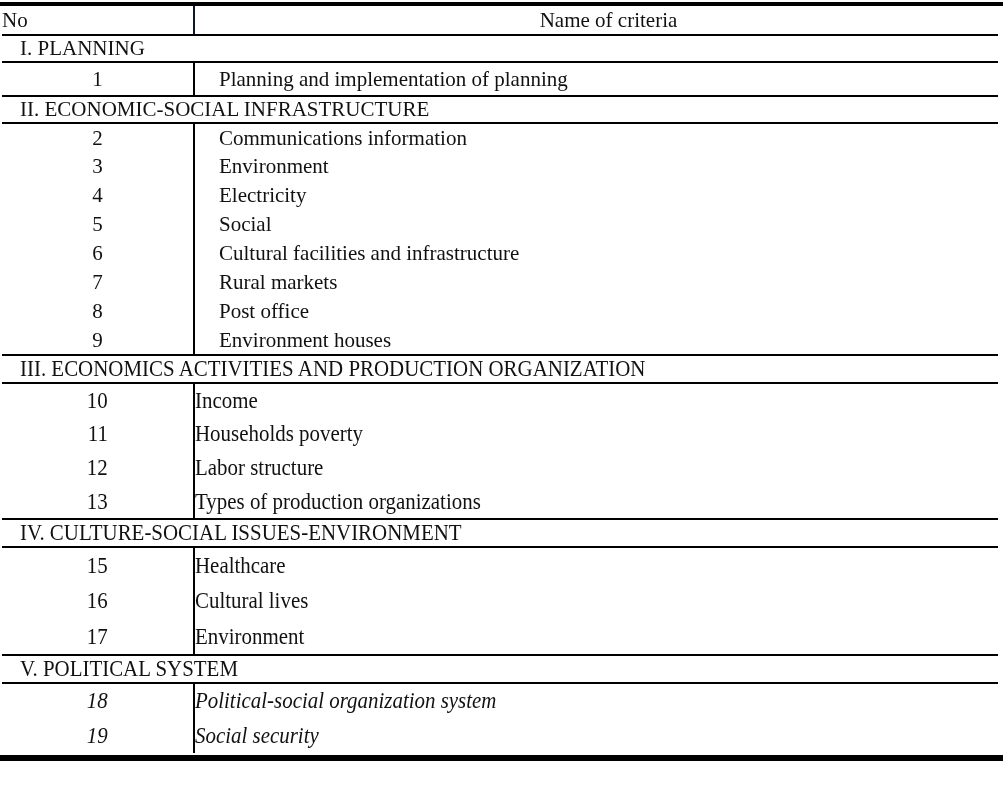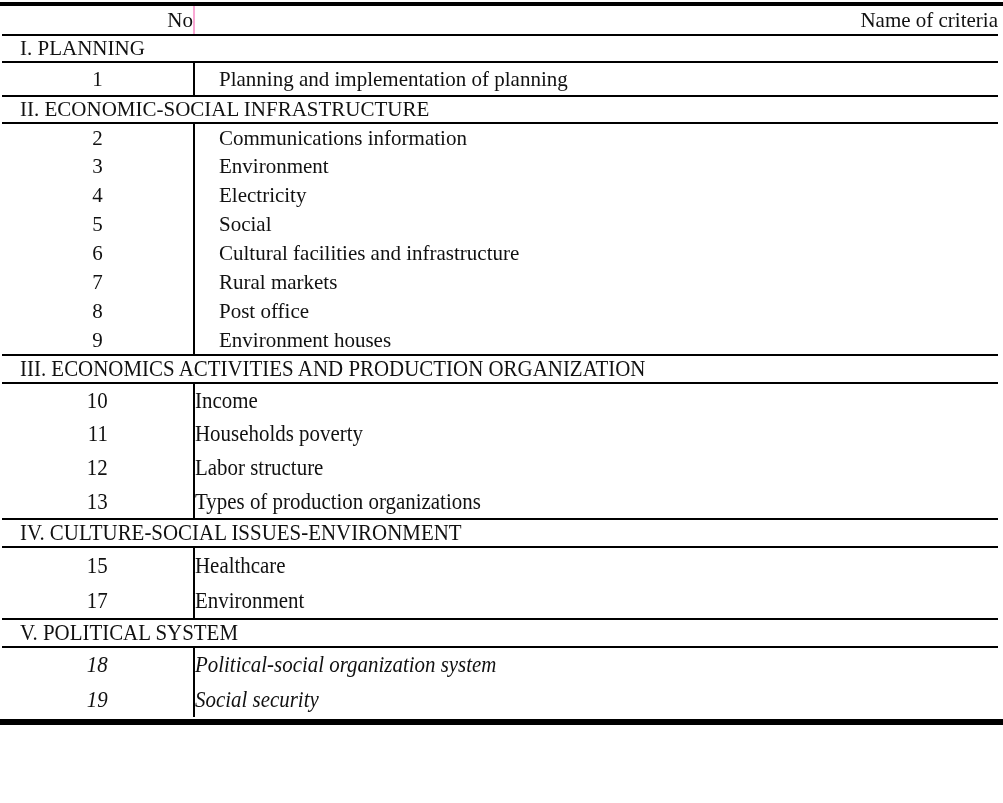--- a/index.html
+++ b/index.html
@@ -27,22 +27,22 @@
   td, th {
     vertical-align: middle;
     font-weight: normal;
     padding: 0;
     white-space: nowrap;
     overflow: visible;
   }
   
   tr.head-row { height: 29px; }
   tr.head-row th { border-bottom: 2px solid #000000; }
-  tr.head-row th.no { border-right: 2px solid #f9a8d4; text-align: right; margin-top: 41px; }
-  tr.head-row th.name { text-align: right; padding-left: 24px; }
+  tr.head-row th.no { border-right: 2px solid #0f172a; text-align: left; margin-top: 41px; }
+  tr.head-row th.name { text-align: center; padding-left: 24px; }
   
   tr.section-row { height: 20px; }
   tr.section-row td {
     border-top: 2px solid #000000;
     border-bottom: 2px solid #000000;
     text-align: left;
     padding-left: 18px;
   }
   
   tr.item-row td.no { border-right: 2px solid #000000; text-align: center; }
@@ -229,20 +229,28 @@
 
   <tr class="item-row sec-3 lower">
     <td class="no">
       <span class="txt">15</span>
     </td>
     <td class="name">
       <span class="txt">Healthcare</span>
     </td>
   </tr>
 
+  <tr class="item-row sec-3 lower">
+    <td class="no">
+      <span class="txt">16</span>
+    </td>
+    <td class="name">
+      <span class="txt">Cultural lives</span>
+    </td>
+  </tr>
 
   <tr class="item-row sec-3 lower">
     <td class="no">
       <span class="txt">17</span>
     </td>
     <td class="name">
       <span class="txt">Environment</span>
     </td>
   </tr>
 

